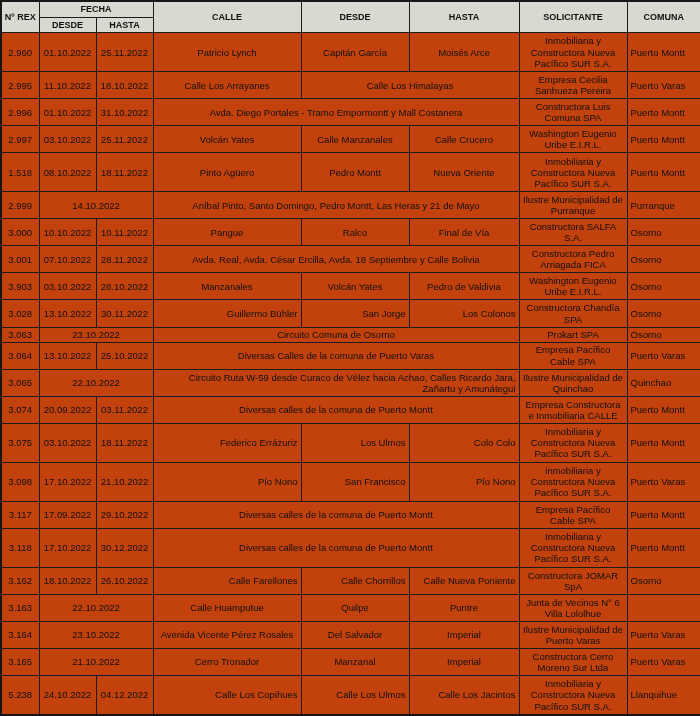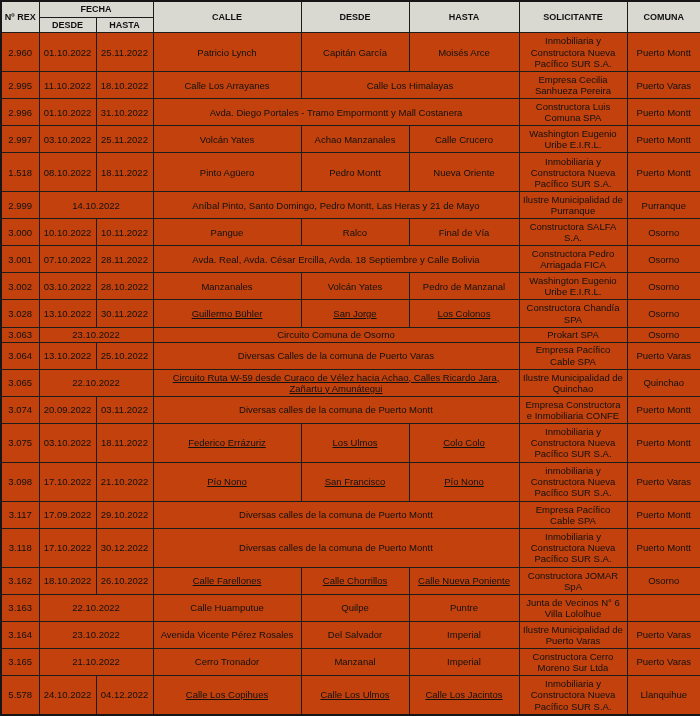--- a/index.html
+++ b/index.html
@@ -22,22 +22,22 @@
     vertical-align: middle;
     overflow: hidden;
     word-wrap: break-word;
   }
   table.permits thead th {
     background: #d9d9d1;
     font-weight: bold;
     font-size: 9px;
     padding: 2px 1px;
   }
-  table.permits td.left { text-align: center; text-decoration: underline; }
-  table.permits tr td:last-child { text-align: center; padding-left: 3px; }
+  table.permits td.left { text-align: right; }
+  table.permits tr td:last-child { text-align: left; padding-left: 3px; }
   table.permits tr td:first-child { text-align: center; }
 </style>
 </head>
 <body>
 
 <div class="sheet">
   <table class="permits">
     <colgroup>
       <col style="width:38px">
       <col style="width:57px">
@@ -89,21 +89,21 @@
           <td>31.10.2022</td>
           <td colspan="3">Avda. Diego Portales - Tramo Empormontt y Mall Costanera</td>
           <td>Constructora Luis Comuna SPA</td>
           <td>Puerto Montt</td>
         </tr>
         <tr>
           <td>2.997</td>
           <td>03.10.2022</td>
           <td>25.11.2022</td>
           <td>Volcán Yates</td>
-          <td>Achao Manzanales</td>
+          <td>Calle Manzanales</td>
           <td>Calle Crucero</td>
           <td>Washington Eugenio Uribe E.I.R.L.</td>
           <td>Puerto Montt</td>
         </tr>
         <tr>
           <td>1.518</td>
           <td>08.10.2022</td>
           <td>18.11.2022</td>
           <td>Pinto Agüero</td>
           <td>Pedro Montt</td>
@@ -130,26 +130,26 @@
         </tr>
         <tr>
           <td>3.001</td>
           <td>07.10.2022</td>
           <td>28.11.2022</td>
           <td colspan="3">Avda. Real, Avda. César Ercilla, Avda. 18 Septiembre y Calle Bolivia</td>
           <td>Constructora Pedro Arriagada FICA</td>
           <td>Osorno</td>
         </tr>
         <tr>
-          <td>3.002</td>
+          <td>3.903</td>
           <td>03.10.2022</td>
           <td>28.10.2022</td>
           <td>Manzanales</td>
           <td>Volcán Yates</td>
-          <td>Pedro de Manzanal</td>
+          <td>Pedro de Valdivia</td>
           <td>Washington Eugenio Uribe E.I.R.L.</td>
           <td>Osorno</td>
         </tr>
         <tr>
           <td>3.028</td>
           <td>13.10.2022</td>
           <td>30.11.2022</td>
           <td class="left">Guillermo Bühler</td>
           <td class="left">San Jorge</td>
           <td class="left">Los Colonos</td>
@@ -176,21 +176,21 @@
           <td colspan="2">22.10.2022</td>
           <td colspan="3" class="left">Circuito Ruta W-59 desde Curaco de Vélez hacia Achao, Calles Ricardo Jara, Zañartu y Amunátegui</td>
           <td>Ilustre Municipalidad de Quinchao</td>
           <td>Quinchao</td>
         </tr>
         <tr>
           <td>3.074</td>
           <td>20.09.2022</td>
           <td>03.11.2022</td>
           <td colspan="3">Diversas calles de la comuna de Puerto Montt</td>
-          <td>Empresa Constructora e Inmobiliaria CONFE</td>
+          <td>Empresa Constructora e Inmobiliaria CALLE</td>
           <td>Puerto Montt</td>
         </tr>
         <tr>
           <td>3.075</td>
           <td>03.10.2022</td>
           <td>18.11.2022</td>
           <td class="left">Federico Errázuriz</td>
           <td class="left">Los Ulmos</td>
           <td class="left">Colo Colo</td>
           <td>Inmobiliaria y Constructora Nueva Pacífico SUR S.A.</td>
@@ -253,21 +253,21 @@
         <tr>
           <td>3.165</td>
           <td colspan="2">21.10.2022</td>
           <td>Cerro Tronador</td>
           <td>Manzanal</td>
           <td>Imperial</td>
           <td>Constructora Cerro Moreno Sur Ltda</td>
           <td>Puerto Varas</td>
         </tr>
         <tr>
-          <td>5.578</td>
+          <td>5.238</td>
           <td>24.10.2022</td>
           <td>04.12.2022</td>
           <td class="left">Calle Los Copihues</td>
           <td class="left">Calle Los Ulmos</td>
           <td class="left">Calle Los Jacintos</td>
           <td>Inmobiliaria y Constructora Nueva Pacífico SUR S.A.</td>
           <td>Llanquihue</td>
         </tr>
       </tbody>
   </table>

